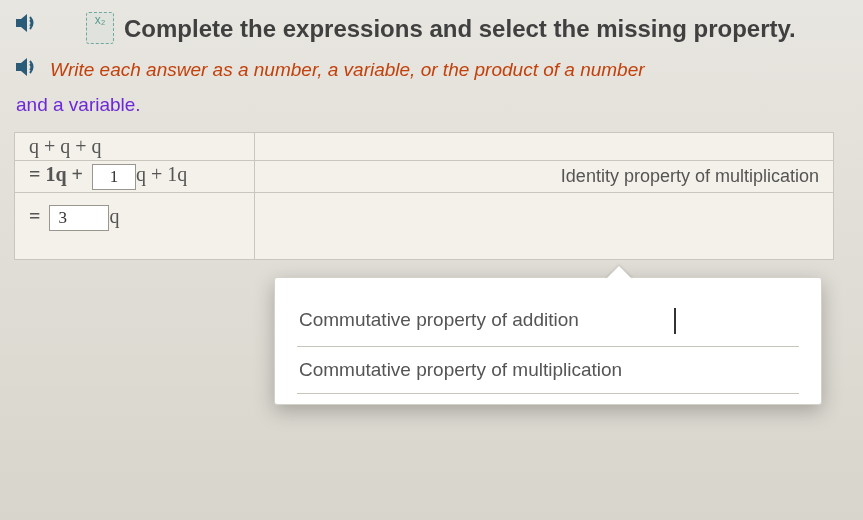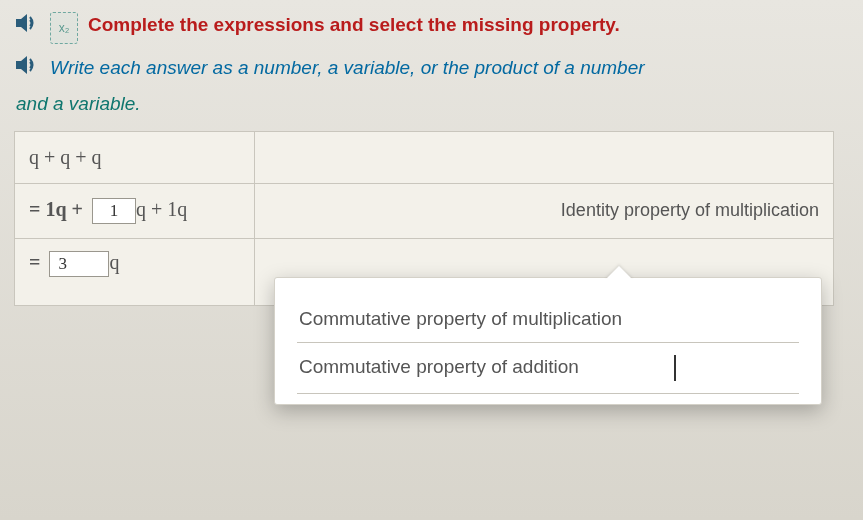--- a/index.html
+++ b/index.html
@@ -21,55 +21,55 @@
   .speaker {
     width: 26px; height: 22px;
     display: inline-flex; align-items: center; justify-content: center;
     flex-shrink: 0;
   }
   .speaker svg { width: 24px; height: 20px; }
   .scratchpad {
     width: 28px; height: 32px;
     border: 1px dashed #6fa8a0;
     border-radius: 3px;
-    display: inline-flex; align-items: center; justify-content: center;
+    display: inline-flex; align-items: flex-start; justify-content: center;
     font-size: 12px; color: #5a9a90;
     flex-shrink: 0;
     background: rgba(200,220,215,0.2);
+    margin-left: 36px;
   }
   .title-text {
     font-weight: bold;
-    font-size: 19px;
-    color: #b91c1c;
+    font-size: 24px;
+    color: #404040;
     line-height: 1.4;
   }
   .instr-text {
     font-style: italic;
     font-size: 19px;
-    color: #0369a1;
+    color: #c2410c;
     line-height: 1.5;
   }
   .instr-cont {
-    font-style: italic;
     font-size: 19px;
-    color: #0f766e;
+    color: #6d28d9;
     margin-left: 2px;
     margin-bottom: 16px;
   }
 
   .table {
     width: 820px;
     border-collapse: collapse;
     background: #f3f1ea;
     border: 1px solid #c9c6bd;
     position: relative;
   }
   .table td {
     border: 1px solid #c9c6bd;
-    padding: 14px 14px;
+    padding: 2px 14px;
     vertical-align: middle;
   }
   .expr-col { width: 240px; font-size: 20px; color: #555; font-family: Georgia, serif; }
   .prop-col { font-size: 18px; color: #555; text-align: right; }
 
   .inputbox {
     display: inline-block;
     min-width: 44px;
     height: 26px;
     border: 1px solid #9a978e;
@@ -190,21 +190,21 @@
       <td class="expr-col">
         <span class="eq">= </span><span class="inputbox" style="min-width:60px;text-align:left;padding-left:8px">3</span><span>q</span>
       </td>
       <td class="prop-col"></td>
     </tr>
   </tbody>
     </table>
 
   <div class="popover">
     <div class="popover-item">
-      <span>Commutative property of multiplication</span>
-    </div>
-    <div class="popover-item">
       <span>Commutative property of addition</span>
       <span class="cursor-bar"></span>
     </div>
+    <div class="popover-item">
+      <span>Commutative property of multiplication</span>
+    </div>
   </div>
 
 </div>
 
 </body></html>

